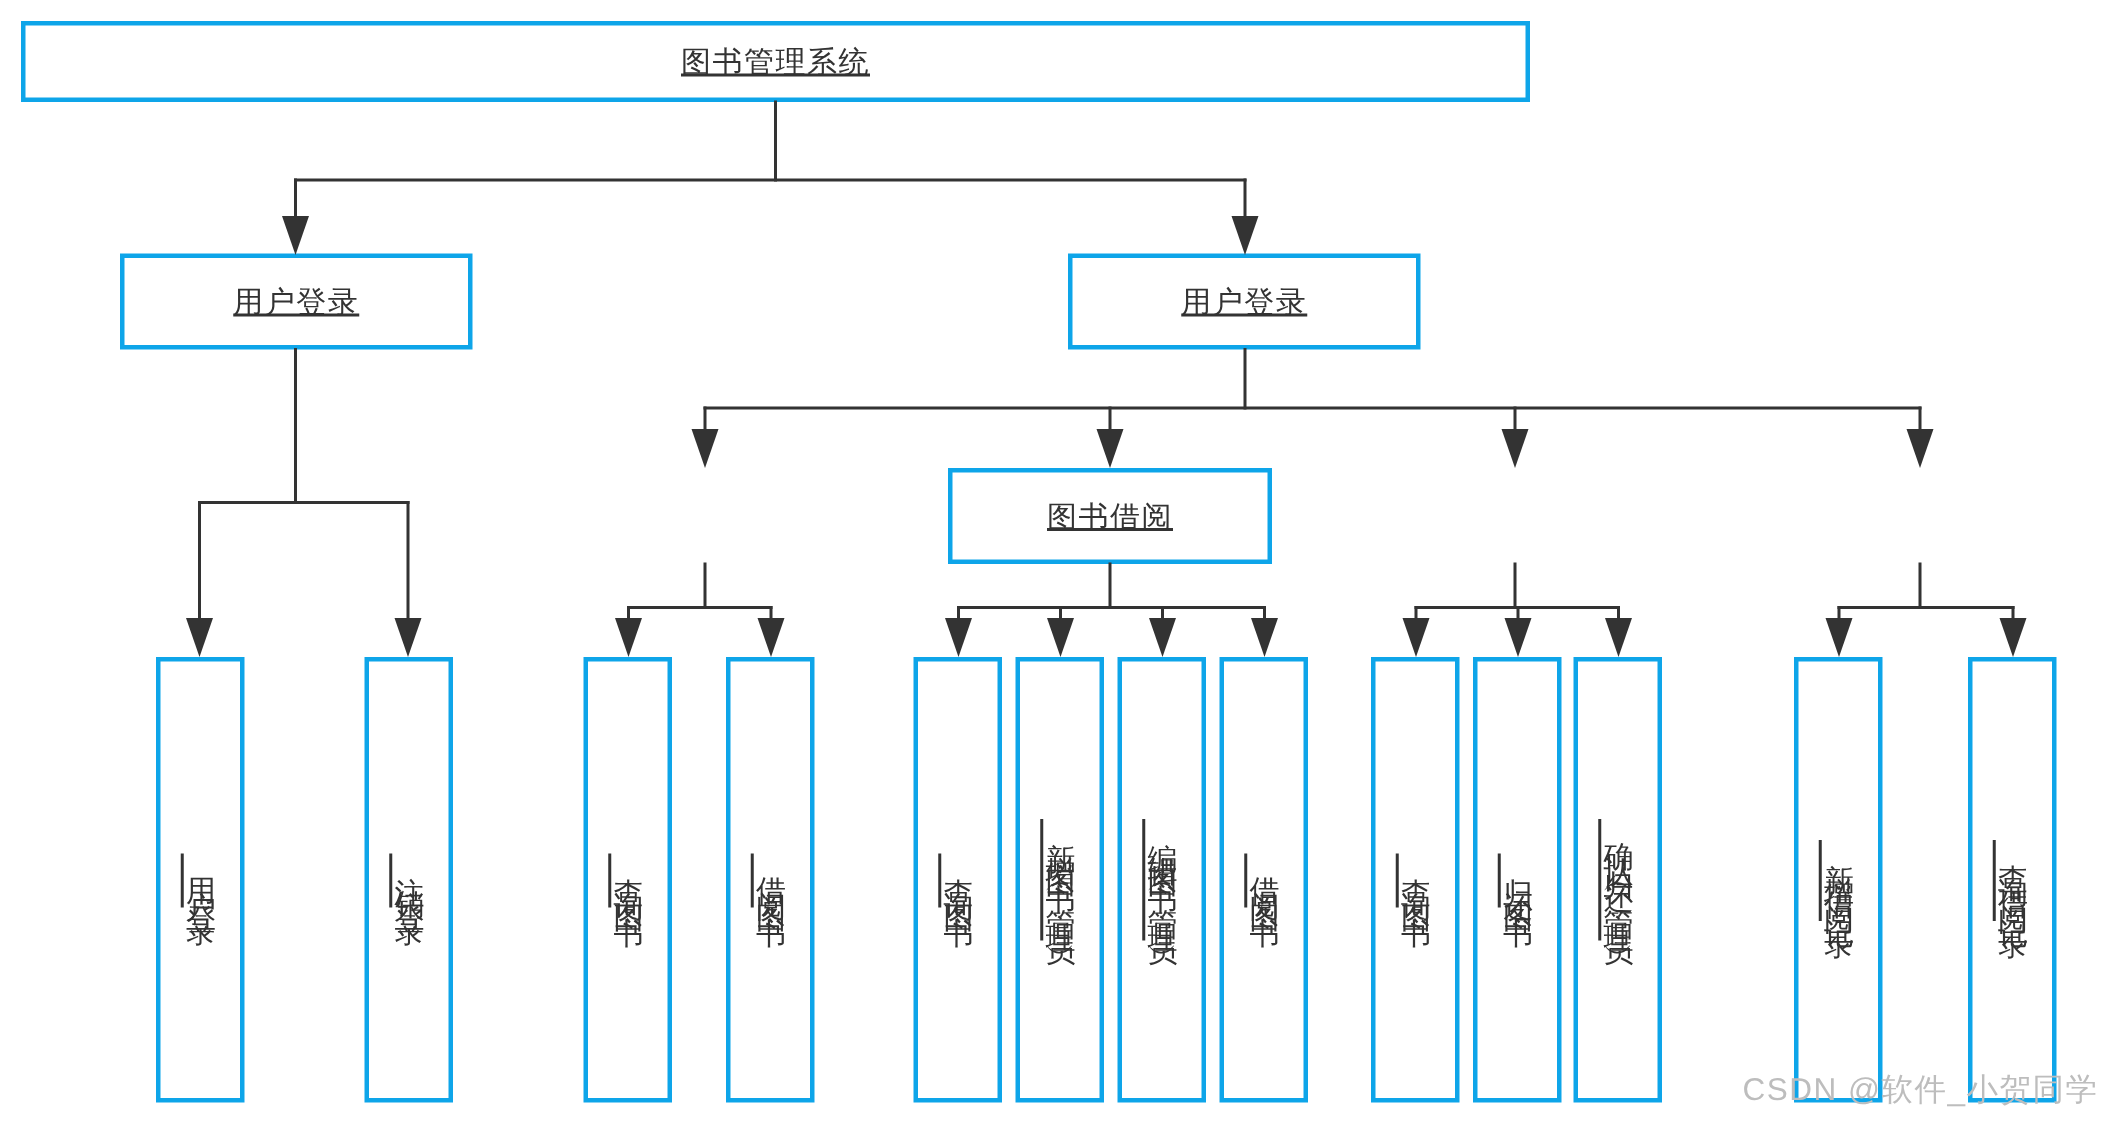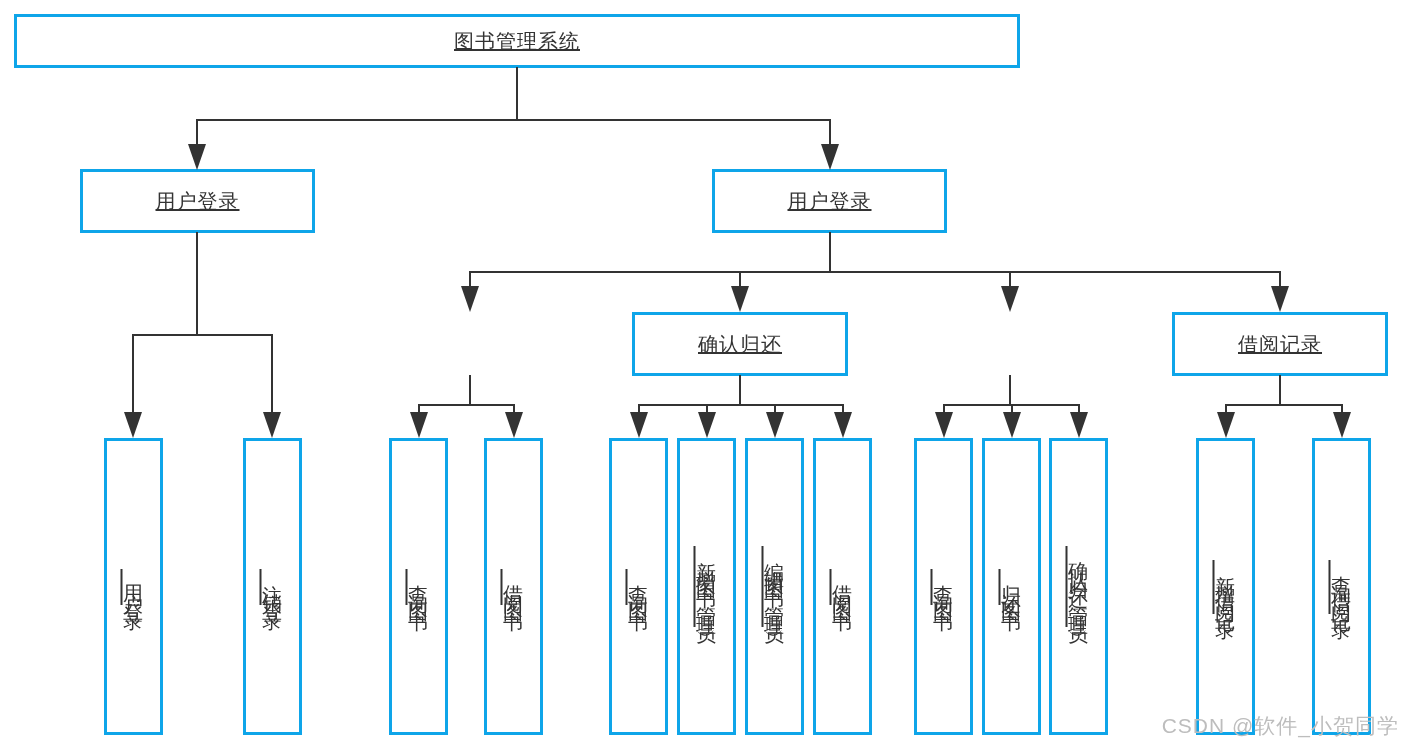--- a/index.html
+++ b/index.html
@@ -76,24 +76,21 @@
   </div>
 
   <div class="node" style="left:80px; top:169px; width:235px; height:64px;">
     <span>用户登录</span>
   </div>
   <div class="node" style="left:712px; top:169px; width:235px; height:64px;">
     <span>用户登录</span>
   </div>
 
   <div class="node" style="left:632px; top:312px; width:216px; height:64px;">
-    <span>确认归还</span>
-  </div>
-  <div class="node" style="left:1172px; top:312px; width:216px; height:64px;">
-    <span>借阅记录</span>
+    <span>图书借阅</span>
   </div>
 
   <div class="node leaf" style="left:104px; top:438px; width:59px; height:297px;">
     <span class="vtext">用户登录</span>
   </div>
   <div class="node leaf" style="left:243px; top:438px; width:59px; height:297px;">
     <span class="vtext">注销登录</span>
   </div>
 
   <div class="node leaf" style="left:389px; top:438px; width:59px; height:297px;">

